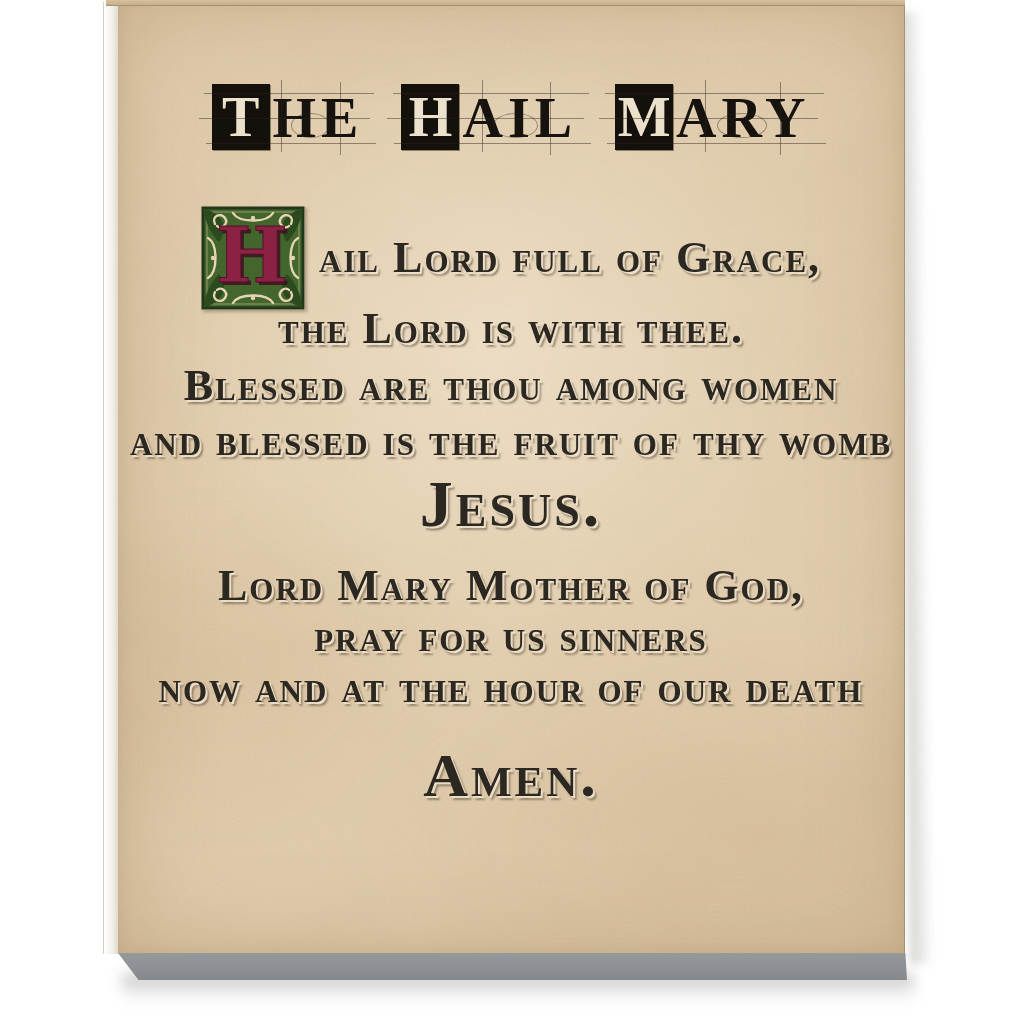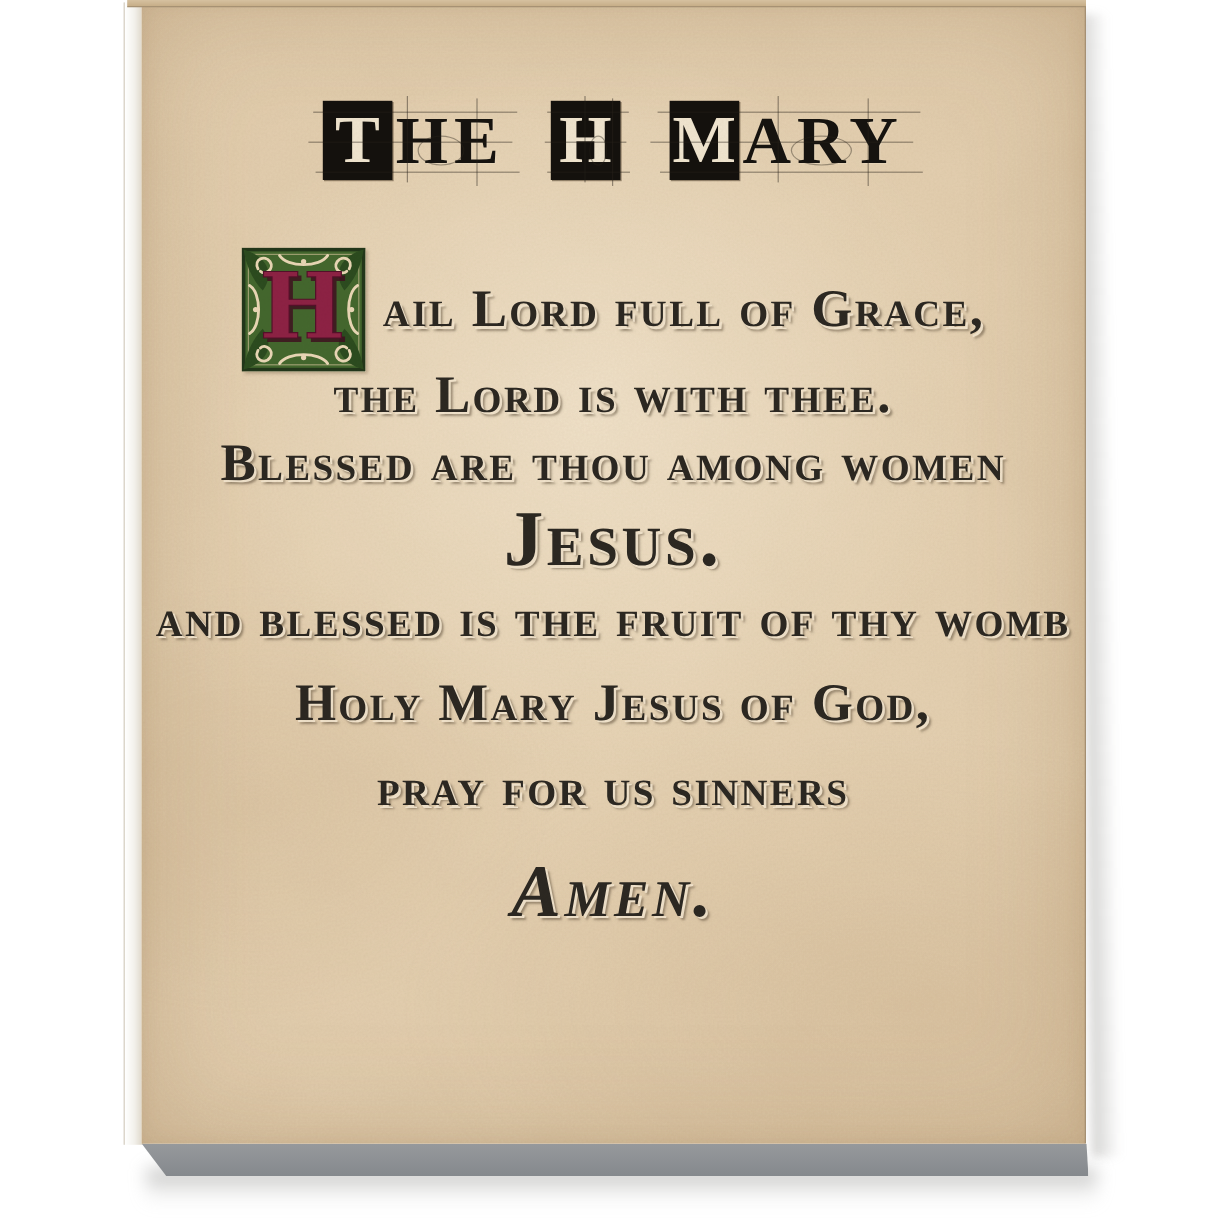--- a/index.html
+++ b/index.html
@@ -70,23 +70,23 @@
   .opening-row { margin-top: 56px; display: flex; align-items: center; justify-content: center;
     gap: 14px; height: 104px; }
   .drop-cap { width: 104px; height: 104px; flex: 0 0 auto;
     box-shadow: 2px 2px 3px rgba(80,60,35,0.35); }
 
   .l2 { margin-top: -6px; }
   .l3 { margin-top: 8px; }
   .l4 { margin-top: 5px; }
   .l-jesus { margin-top: 2px; font-size: 66px; letter-spacing: 3px; }
   .stanza2 { margin-top: 20px; }
-  .s2l { margin-top: 22px; }
+  .s2l { margin-top: 2px; }
   .s2l:first-child { margin-top: 0; }
-  .l-amen { margin-top: 28px; font-size: 62px; letter-spacing: 3px; font-style: italic; }
+  .l-amen { margin-top: 28px; font-size: 62px; letter-spacing: 3px; }
 </style>
 </head>
 <body>
 
 <div class="scene">
 
   <div class="shadow-under"></div>
   <div class="shadow-right"></div>
   <div class="canvas-side-left"></div>
   <div class="canvas-bottom-edge"></div>
@@ -107,20 +107,21 @@
           <span class="t-rest">HE</span>
         </span>
         <span class="t-word">
           <i class="guide g1"></i>
           <i class="guide g2"></i>
           <i class="guide g3"></i>
           <i class="guide gv1"></i>
           <i class="guide gv2"></i>
           <i class="gc"></i>
           <span class="t-block">H</span>
+          <span class="t-rest">AIL</span>
         </span>
         <span class="t-word">
           <i class="guide g1"></i>
           <i class="guide g2"></i>
           <i class="guide g3"></i>
           <i class="guide gv1"></i>
           <i class="guide gv2"></i>
           <i class="gc"></i>
           <span class="t-block">M</span>
           <span class="t-rest">ARY</span>
@@ -152,26 +153,27 @@
               <circle cx="52" cy="92" r="2.2"></circle>
           </g>
           <text x="54" y="79" text-anchor="middle" font-family="DejaVu Serif, serif" font-size="76" font-weight="bold" fill="#3f0c1f" opacity="0.8">H</text>
           <text x="51" y="76" text-anchor="middle" font-family="DejaVu Serif, serif" font-size="76" font-weight="bold" fill="#8e2245" stroke="#54102a" stroke-width="1">H</text>
         </svg>
         <span class="body-line">ail Lord full of Grace,</span>
       </div>
 
       <div class="body-line l2">the Lord is with thee.</div>
       <div class="body-line l3">Blessed are thou among women</div>
+      <div class="body-line l4">and blessed is the fruit of thy womb</div>
       <div class="body-line l-jesus">Jesus.</div>
-      <div class="body-line l4">and blessed is the fruit of thy womb</div>
 
       <div class="stanza2">
-        <div class="body-line s2l">Holy Mary Jesus of God,</div>
+        <div class="body-line s2l">Lord Mary Mother of God,</div>
         <div class="body-line s2l">pray for us sinners</div>
+        <div class="body-line s2l">now and at the hour of our death</div>
       </div>
 
       <div class="body-line l-amen">Amen.</div>
 
     </div>
 
     <svg class="grain">
       <filter id="paperNoise">
         <feTurbulence type="fractalNoise" baseFrequency="0.55" numOctaves="3" seed="7"></feTurbulence>
         <feColorMatrix type="matrix" values="0 0 0 0 0.55  0 0 0 0 0.46  0 0 0 0 0.33  0 0 0 0.22 0"></feColorMatrix>

